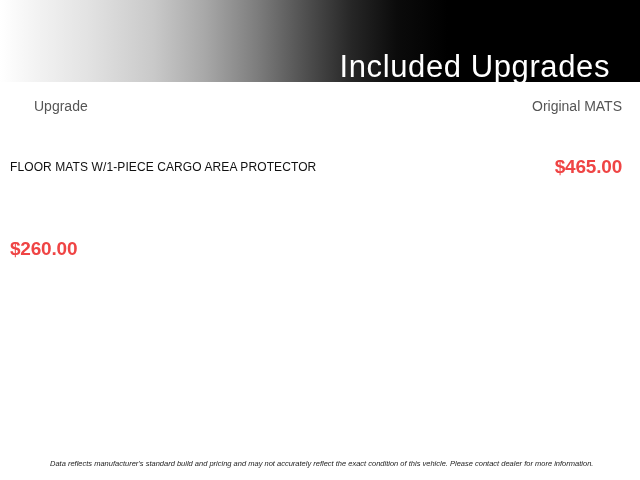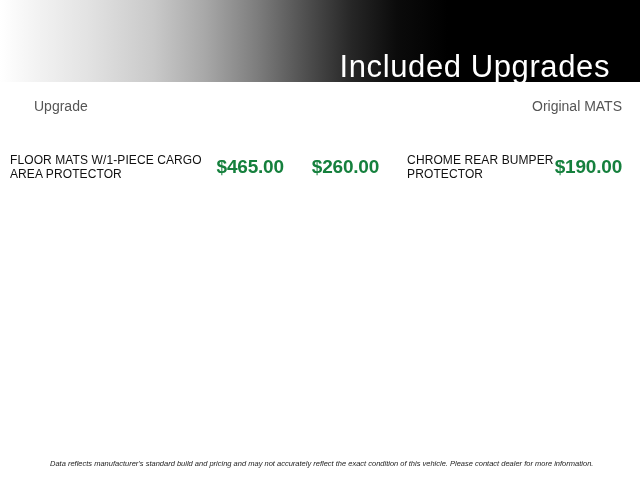--- a/index.html
+++ b/index.html
@@ -68,41 +68,41 @@
     font-size: 14px;
     color: #555555;
     font-weight: 400;
     padding-left: 24px;
   }
 
   
   .rows {
     flex: 1 1 auto;
     display: flex;
-    flex-direction: row;
+    flex-direction: column;
     justify-content: flex-start;
   }
   .row {
     display: flex;
     align-items: center;
     justify-content: space-between;
     box-sizing: border-box;
     padding: 0 18px 0 10px;
     height: 82px;
   }
   .row .name {
     font-size: 12px;
     font-weight: 500;
     color: #111111;
     letter-spacing: 0.1px;
   }
   .row .price {
     font-size: 19px;
     font-weight: bold;
-    color: #15803d;
+    color: #ef4444;
     letter-spacing: -0.2px;
     white-space: nowrap;
   }
 
   
   .footer {
     box-sizing: border-box;
     padding: 0 18px 0 10px;
     height: 34px;
     display: flex;
@@ -135,24 +135,20 @@
     <div class="row">
       <div class="name">FLOOR MATS W/1-PIECE CARGO AREA PROTECTOR</div>
       <div class="price">$465.00</div>
     </div>
 
 
     <div class="row">
       <div class="price">$260.00</div>
     </div>
 
-    <div class="row">
-      <div class="name">CHROME REAR BUMPER PROTECTOR</div>
-      <div class="price">$190.00</div>
-    </div>
 
   </div>
 
   <div class="footer">
     <div class="disclaimer">Data reflects manufacturer's standard build and pricing and may not accurately reflect the exact condition of this vehicle. Please contact dealer for more information.</div>
   </div>
 
 </div>
 
 </body></html>

